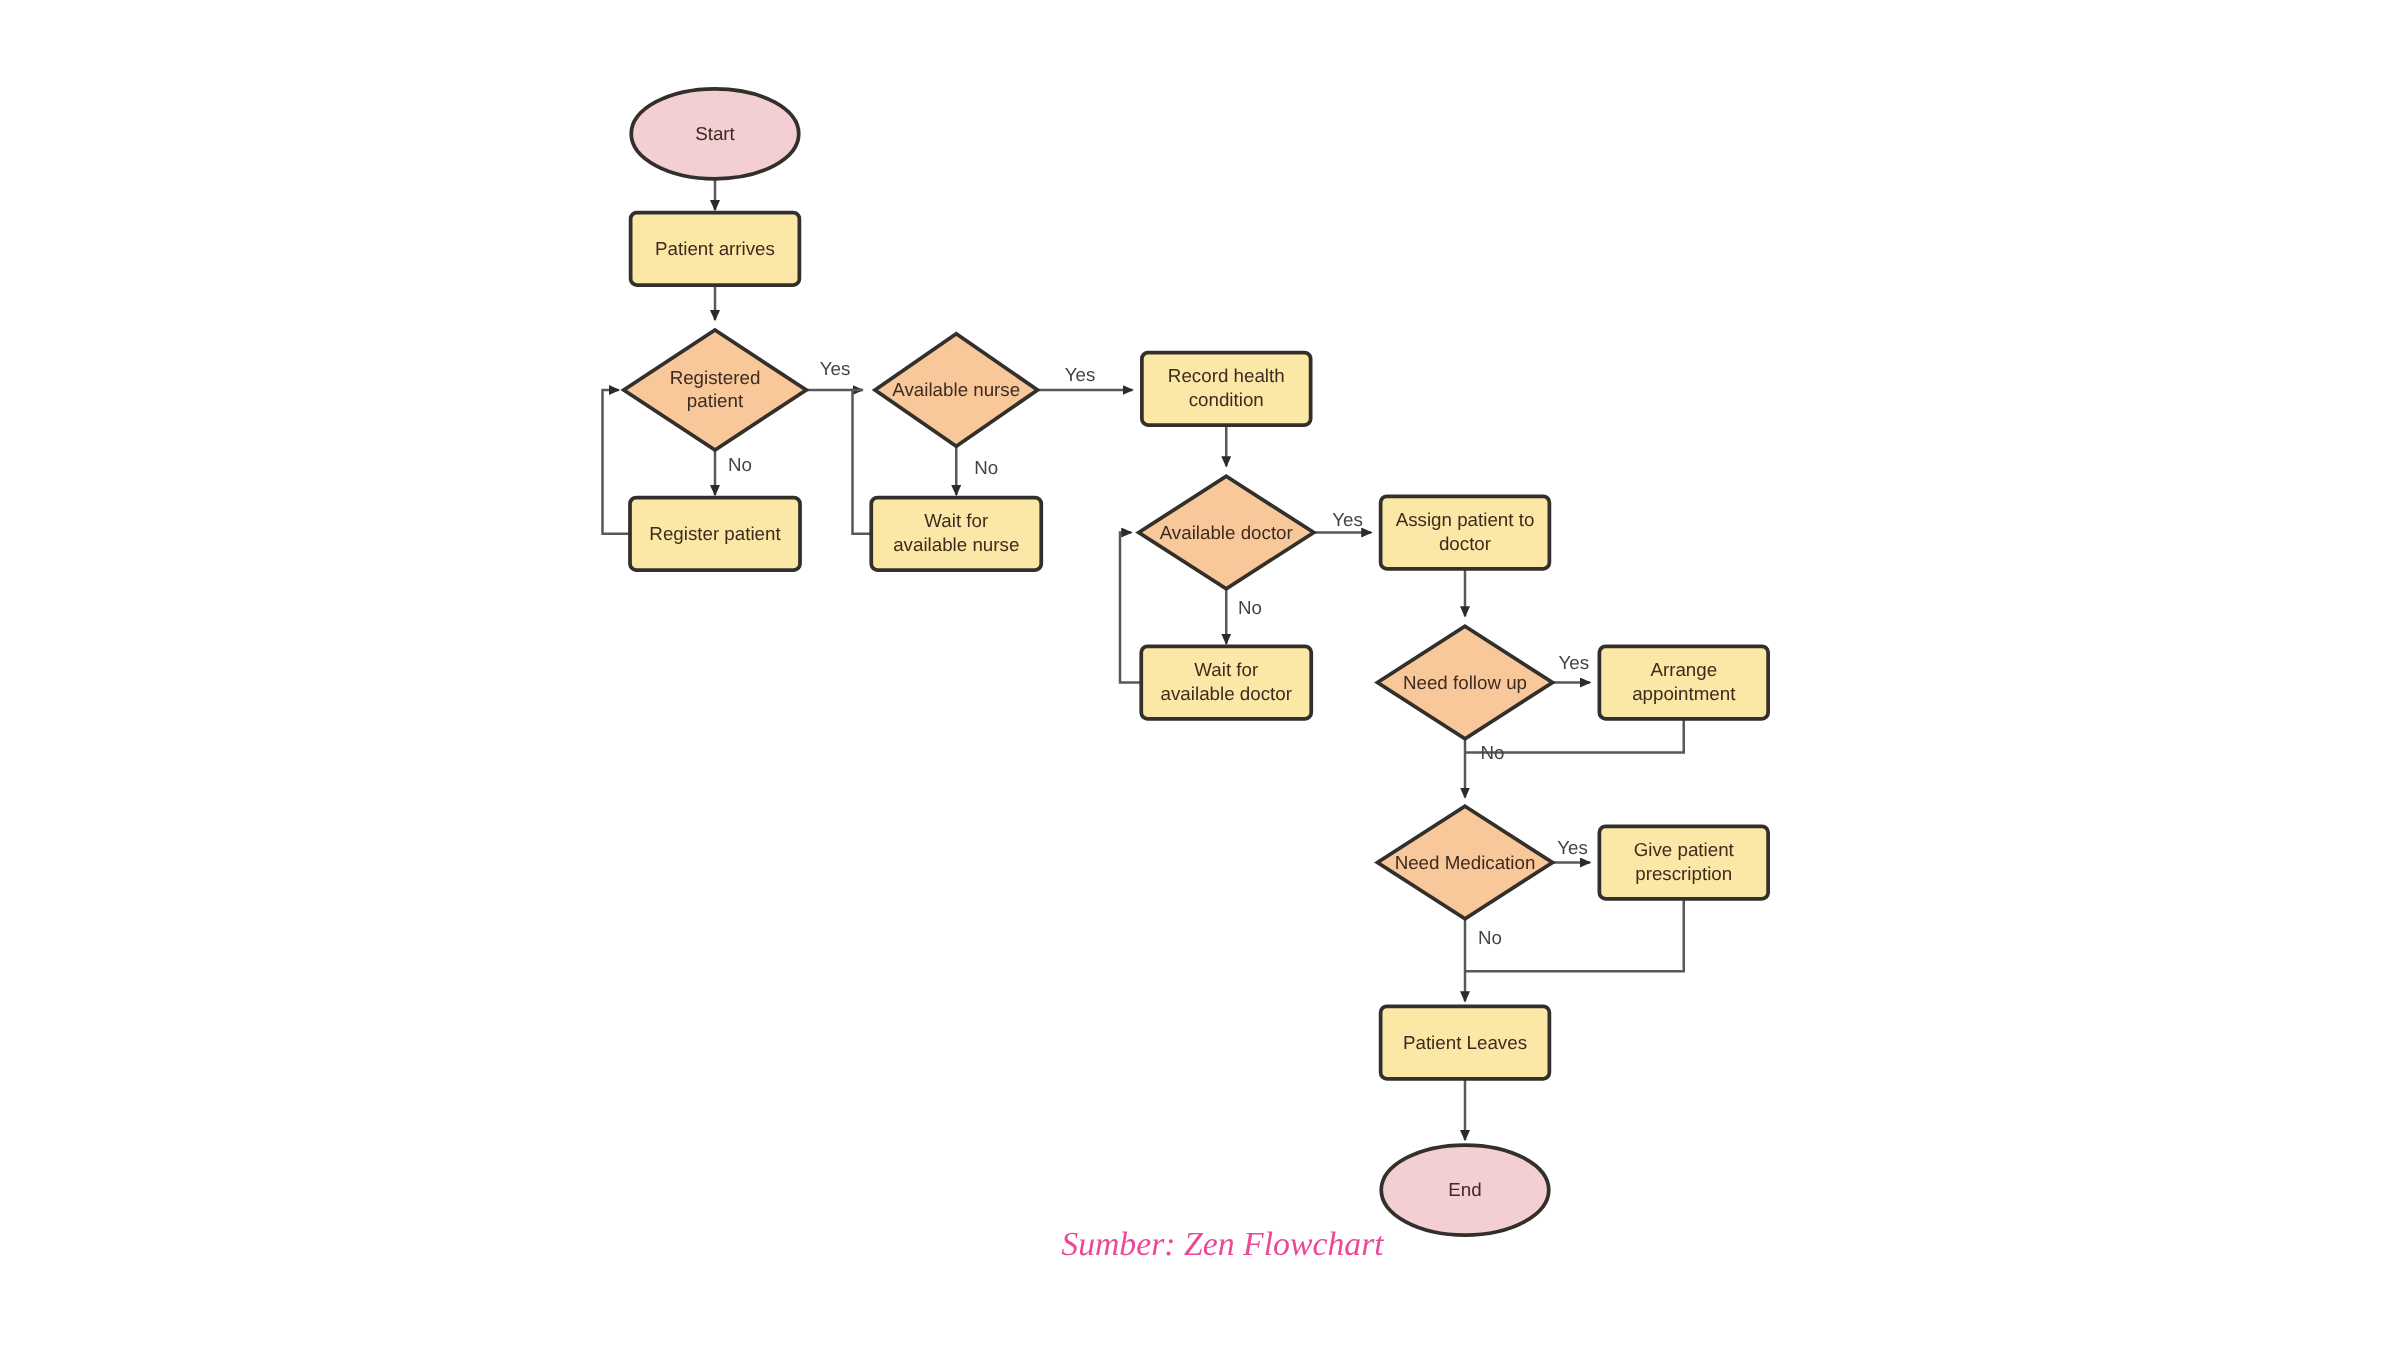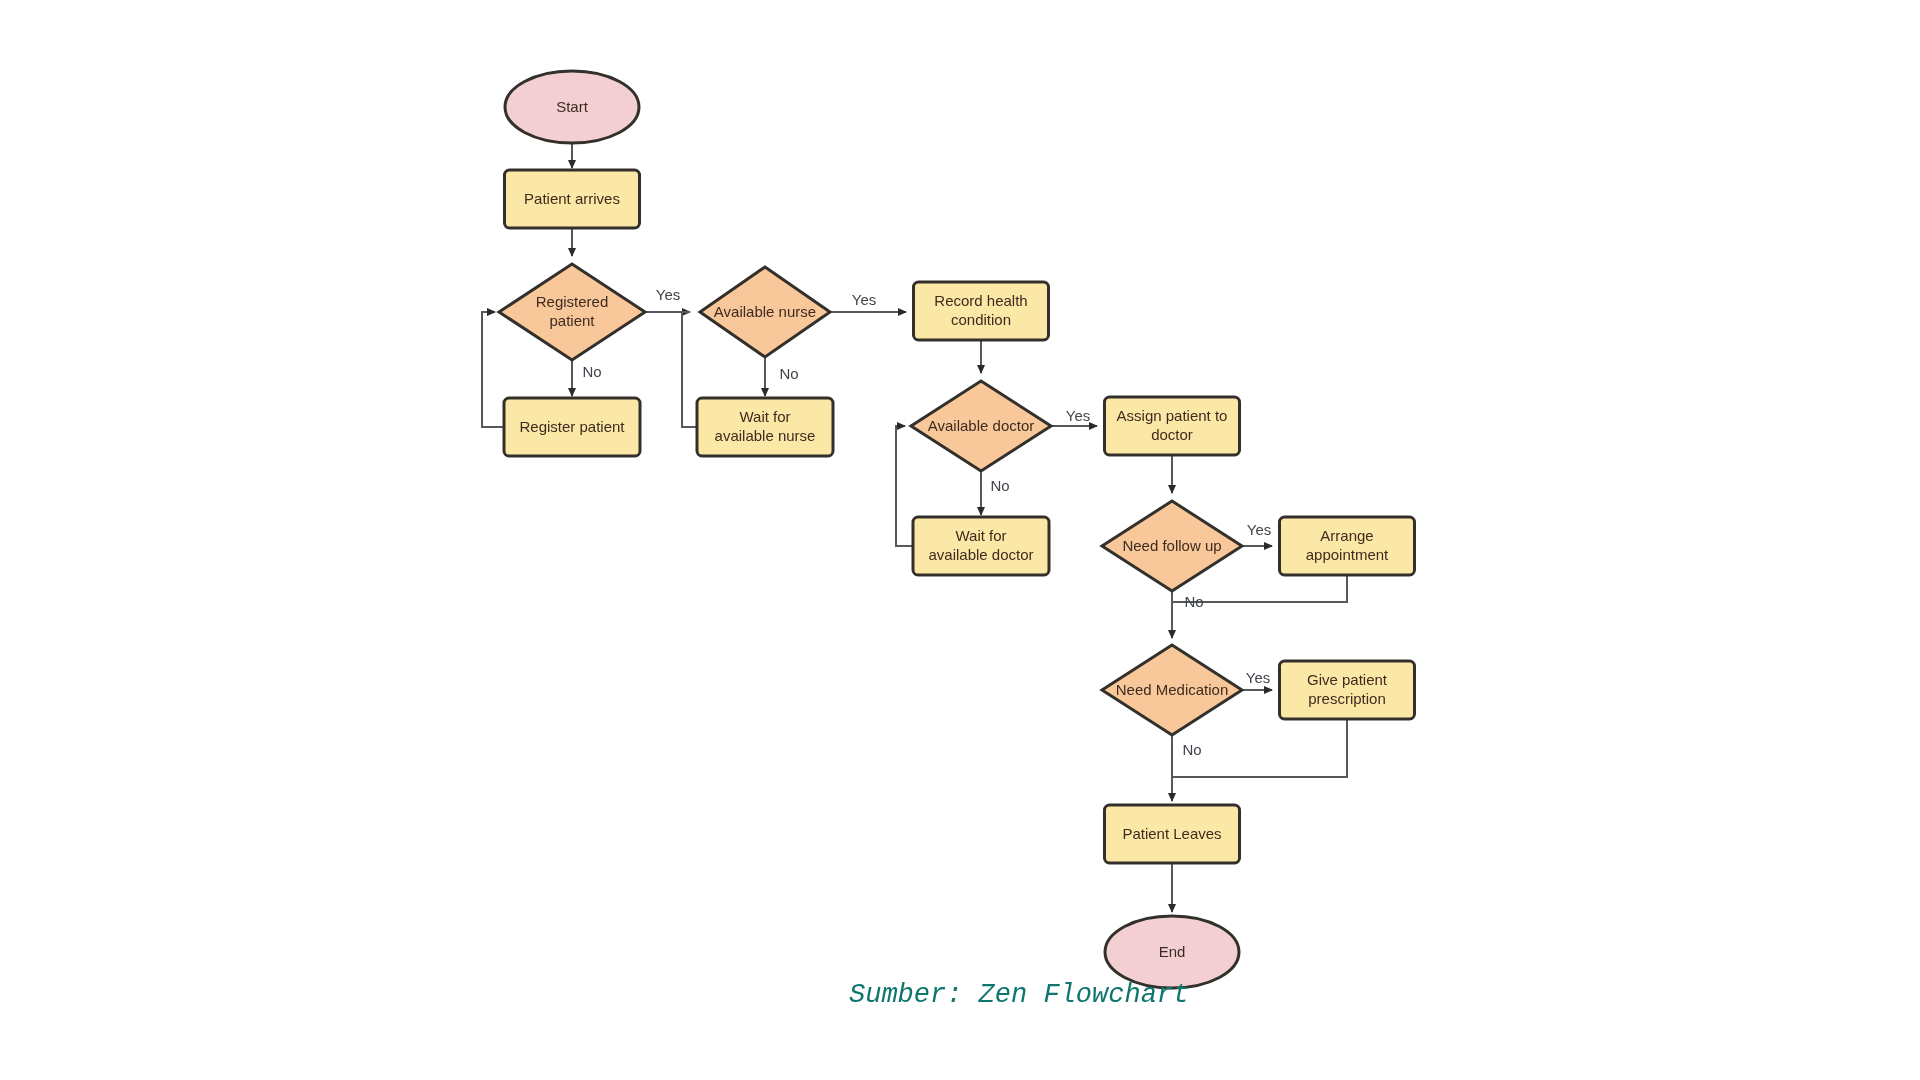--- a/index.html
+++ b/index.html
@@ -54,24 +54,24 @@
     stroke: #33302b;
     stroke-width: 3;
   }
   .edge-line {
     fill: none;
     stroke: #55585c;
     stroke-width: 2;
   }
   .caption {
     position: absolute;
-    font-family: Liberation Mono, monospace;
+    font-family: Liberation Serif, serif;
     font-style: italic;
     font-size: 27px;
-    color: #0f766e;
+    color: #ec4899;
     white-space: nowrap;
   }
 </style>
 </head>
 <body>
 
 <div id="stage">
 
   <svg id="flow" width="1920" height="1080" viewBox="0 0 1920 1080">
     <defs>

